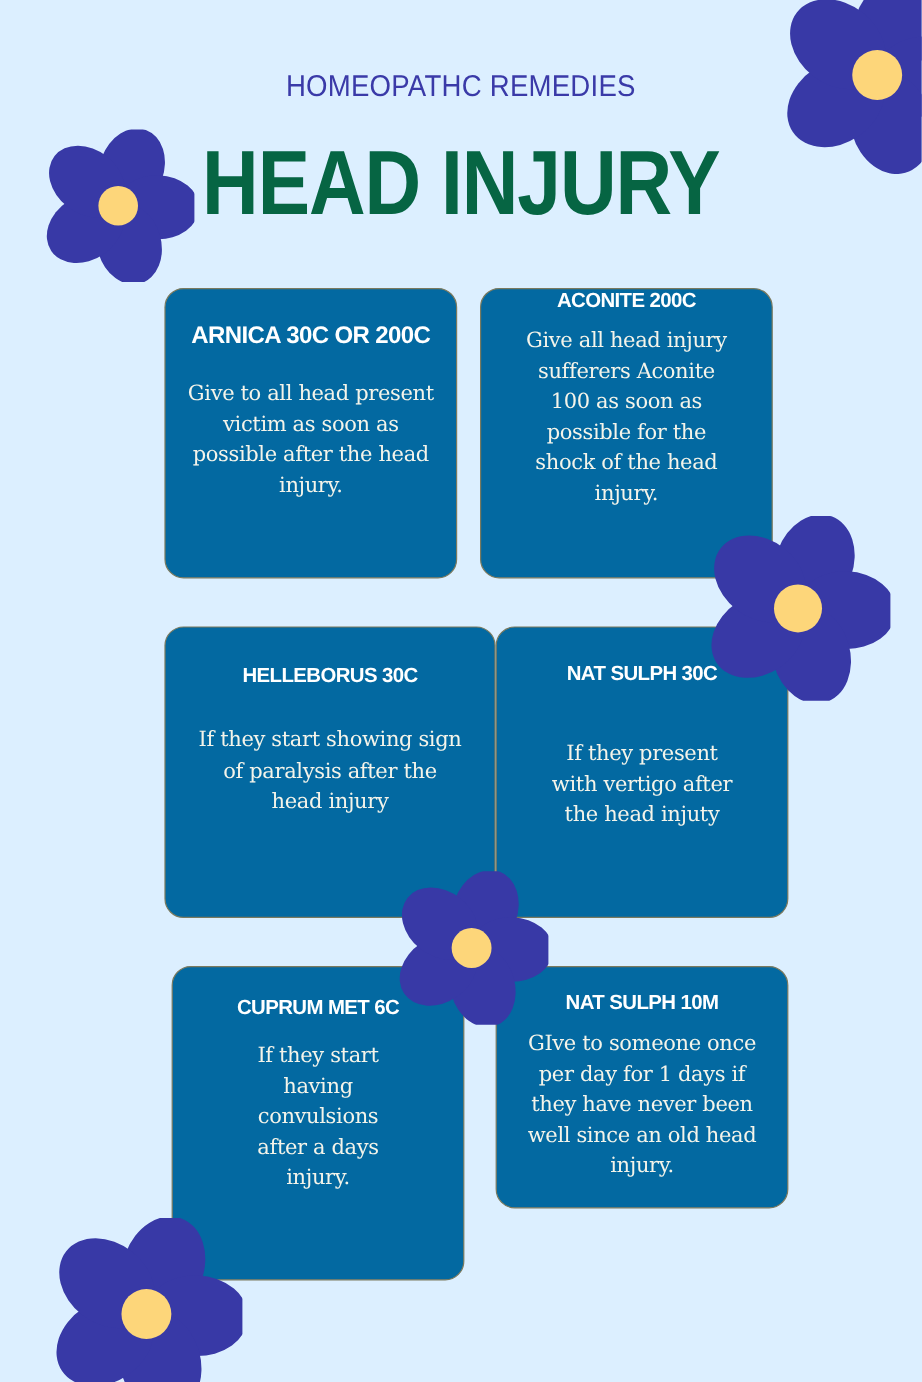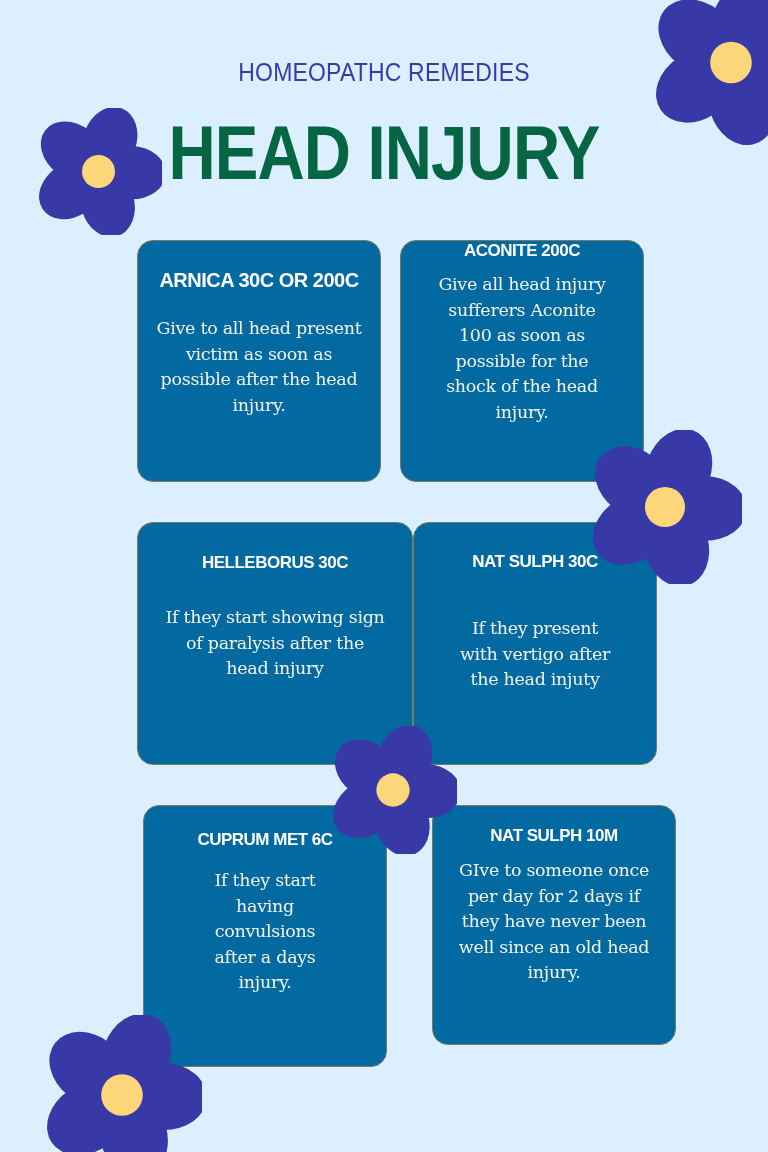--- a/index.html
+++ b/index.html
@@ -60,21 +60,21 @@
     #c2 p { margin-top: 11px; padding: 0 34px; }
     #c3 { left: 137px; top: 522px; width: 276px; height: 243px; }
     #c3 h2 { margin-top: 30px; font-size: 17px; }
     #c3 p { margin-top: 32px; padding: 0 26px; }
     #c4 { left: 413px; top: 522px; width: 244px; height: 243px; }
     #c4 h2 { margin-top: 29px; font-size: 17px; }
     #c4 p { margin-top: 44px; padding: 0 40px; }
     #c5 { left: 143px; top: 805px; width: 244px; height: 262px; }
     #c5 h2 { margin-top: 24px; font-size: 17px; }
     #c5 p { margin-top: 18px; padding: 0 52px; }
-    #c6 { left: 432px; top: 805px; width: 244px; height: 240px; }
+    #c6 { left: 413px; top: 805px; width: 244px; height: 202px; }
     #c6 h2 { margin-top: 20px; font-size: 17px; }
     #c6 p { margin-top: 12px; padding: 0 22px; }
     .flower {
       position: absolute;
     }
     .flower svg { display: block; width: 100%; height: 100%; }
   </style>
 </head>
 <body>
 
@@ -122,21 +122,21 @@
 <div class="card" id="c4">
   <h2>NAT SULPH 30C</h2>
   <p>If they present with vertigo after the head injuty</p>
 </div>
 <div class="card" id="c5">
   <h2>CUPRUM MET 6C</h2>
   <p>If they start having convulsions after a days injury.</p>
 </div>
 <div class="card" id="c6">
   <h2>NAT SULPH 10M</h2>
-  <p>GIve to someone once per day for 2 days if they have never been well since an old head injury.</p>
+  <p>GIve to someone once per day for 1 days if they have never been well since an old head injury.</p>
 </div>
 
 <div class="flower" style="left:588px; top:430px; width:154px; height:154px;">
   <svg viewBox="0 0 100 100">
       <use href="#flowerShape"></use>
     </svg>
 </div>
 <div class="flower" style="left:329px; top:726px; width:128px; height:128px;">
   <svg viewBox="0 0 100 100">
       <use href="#flowerShape"></use>

